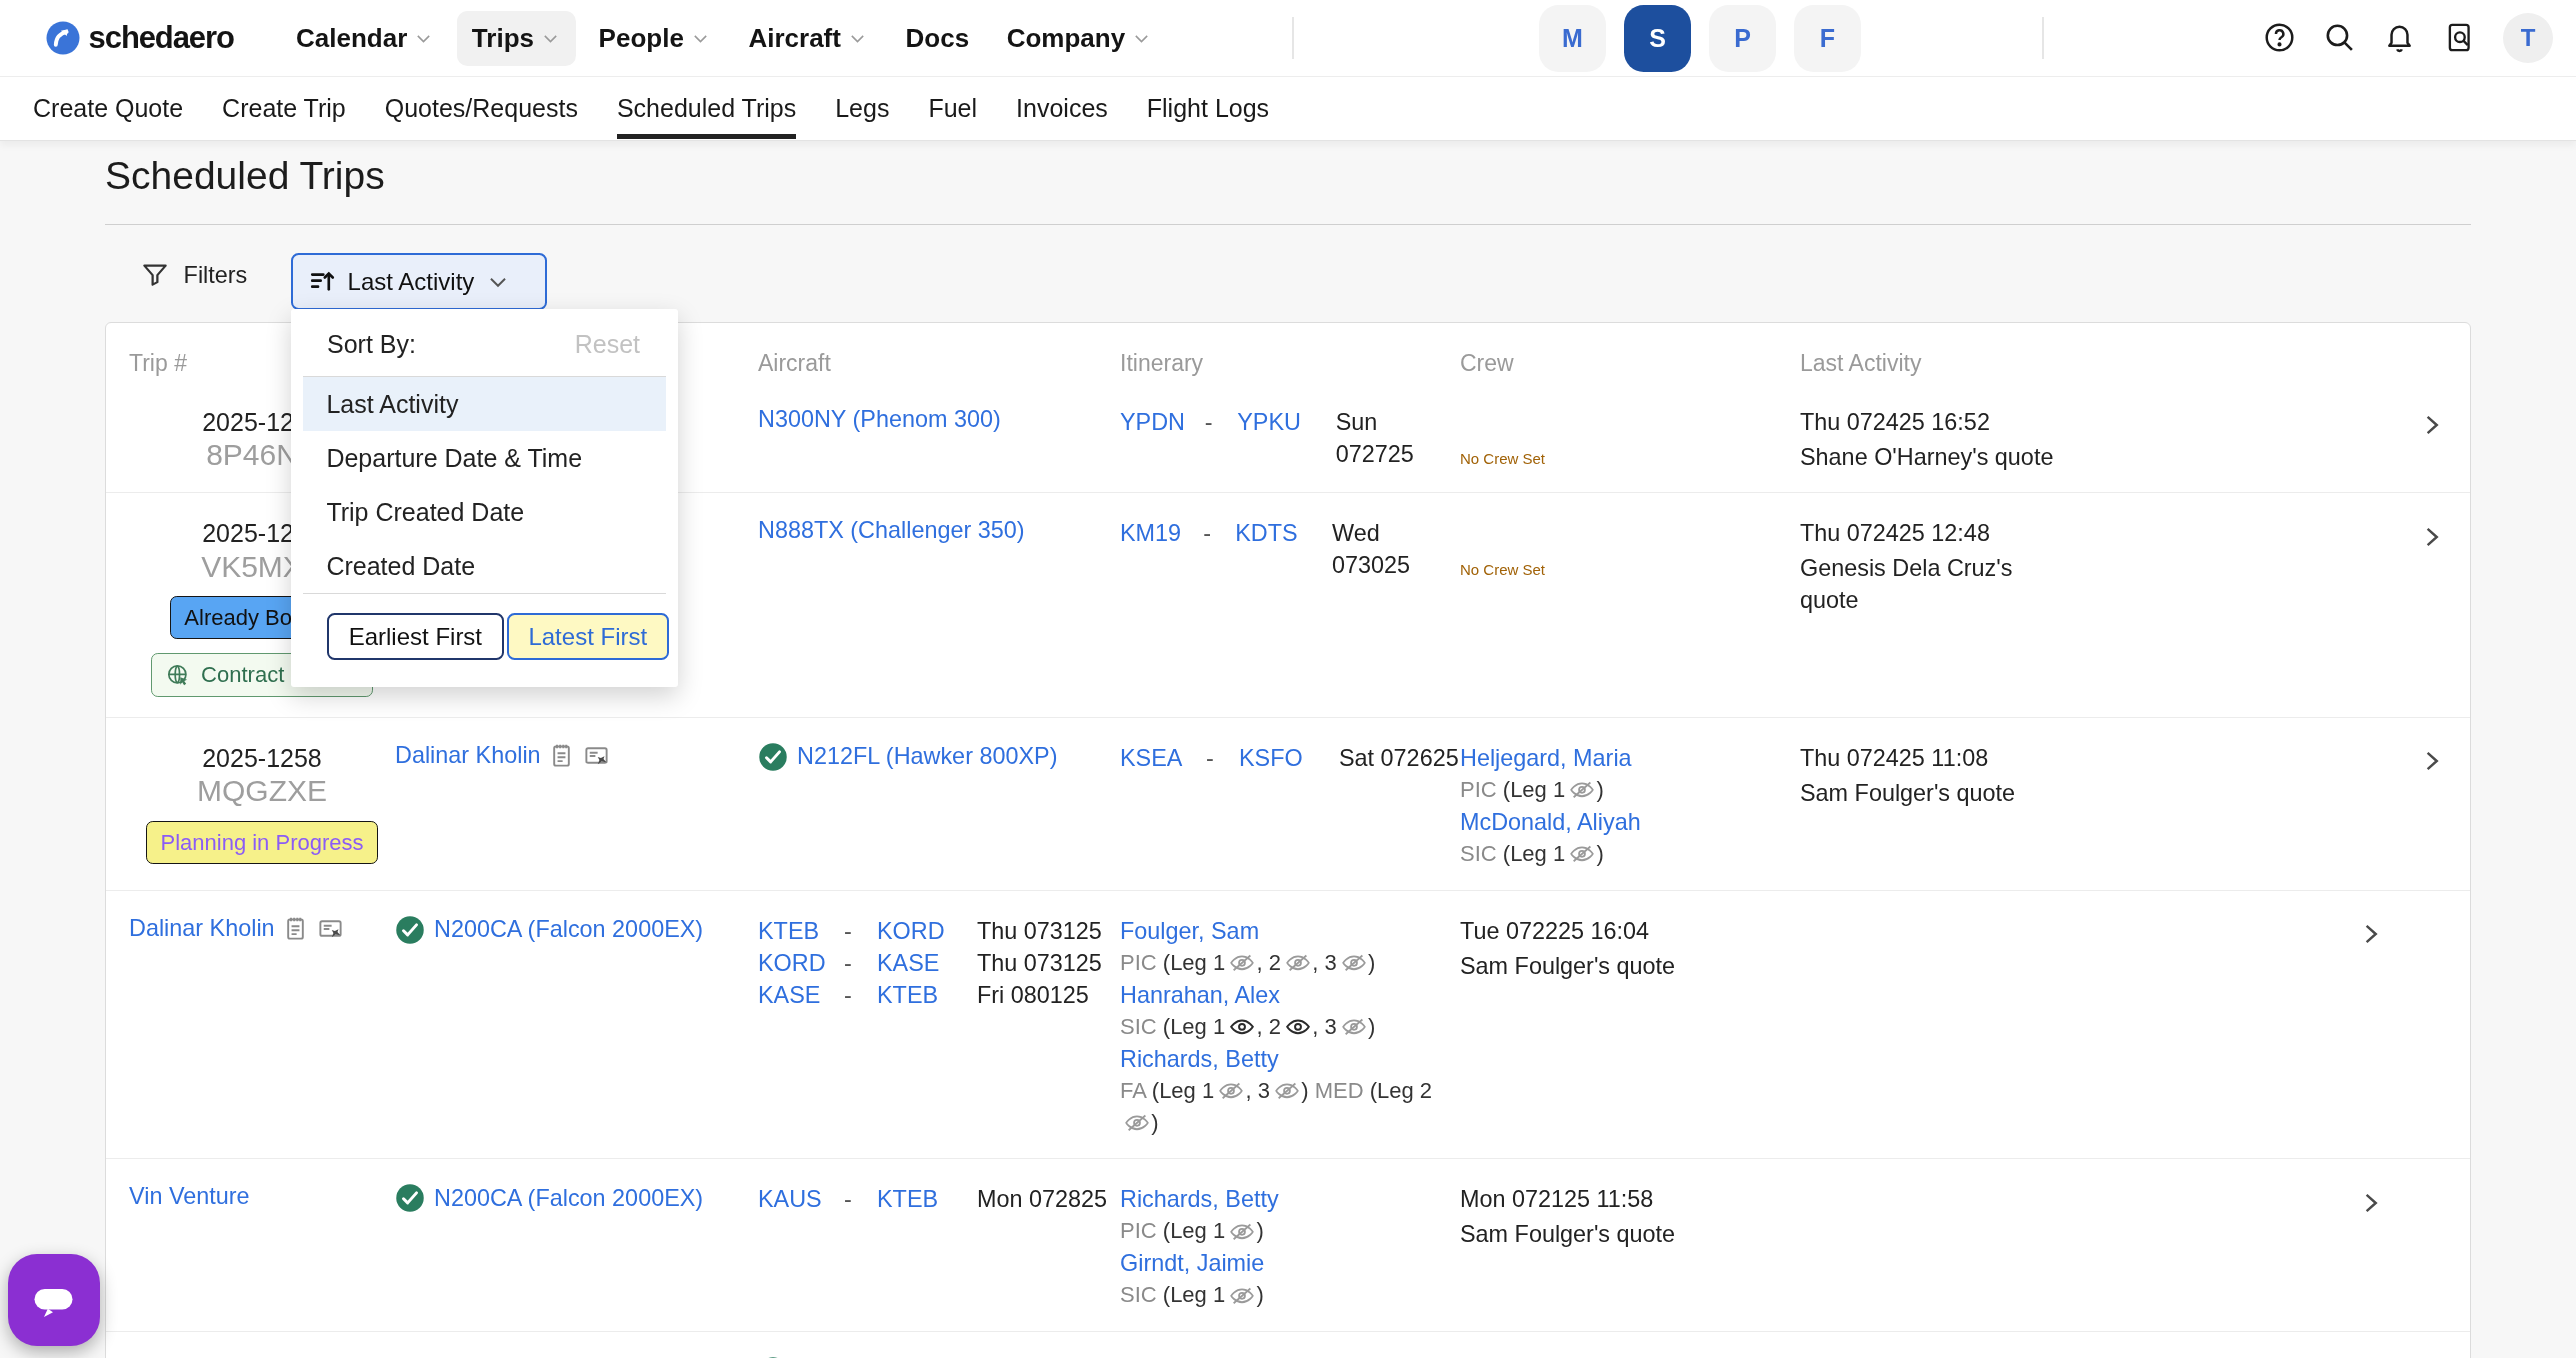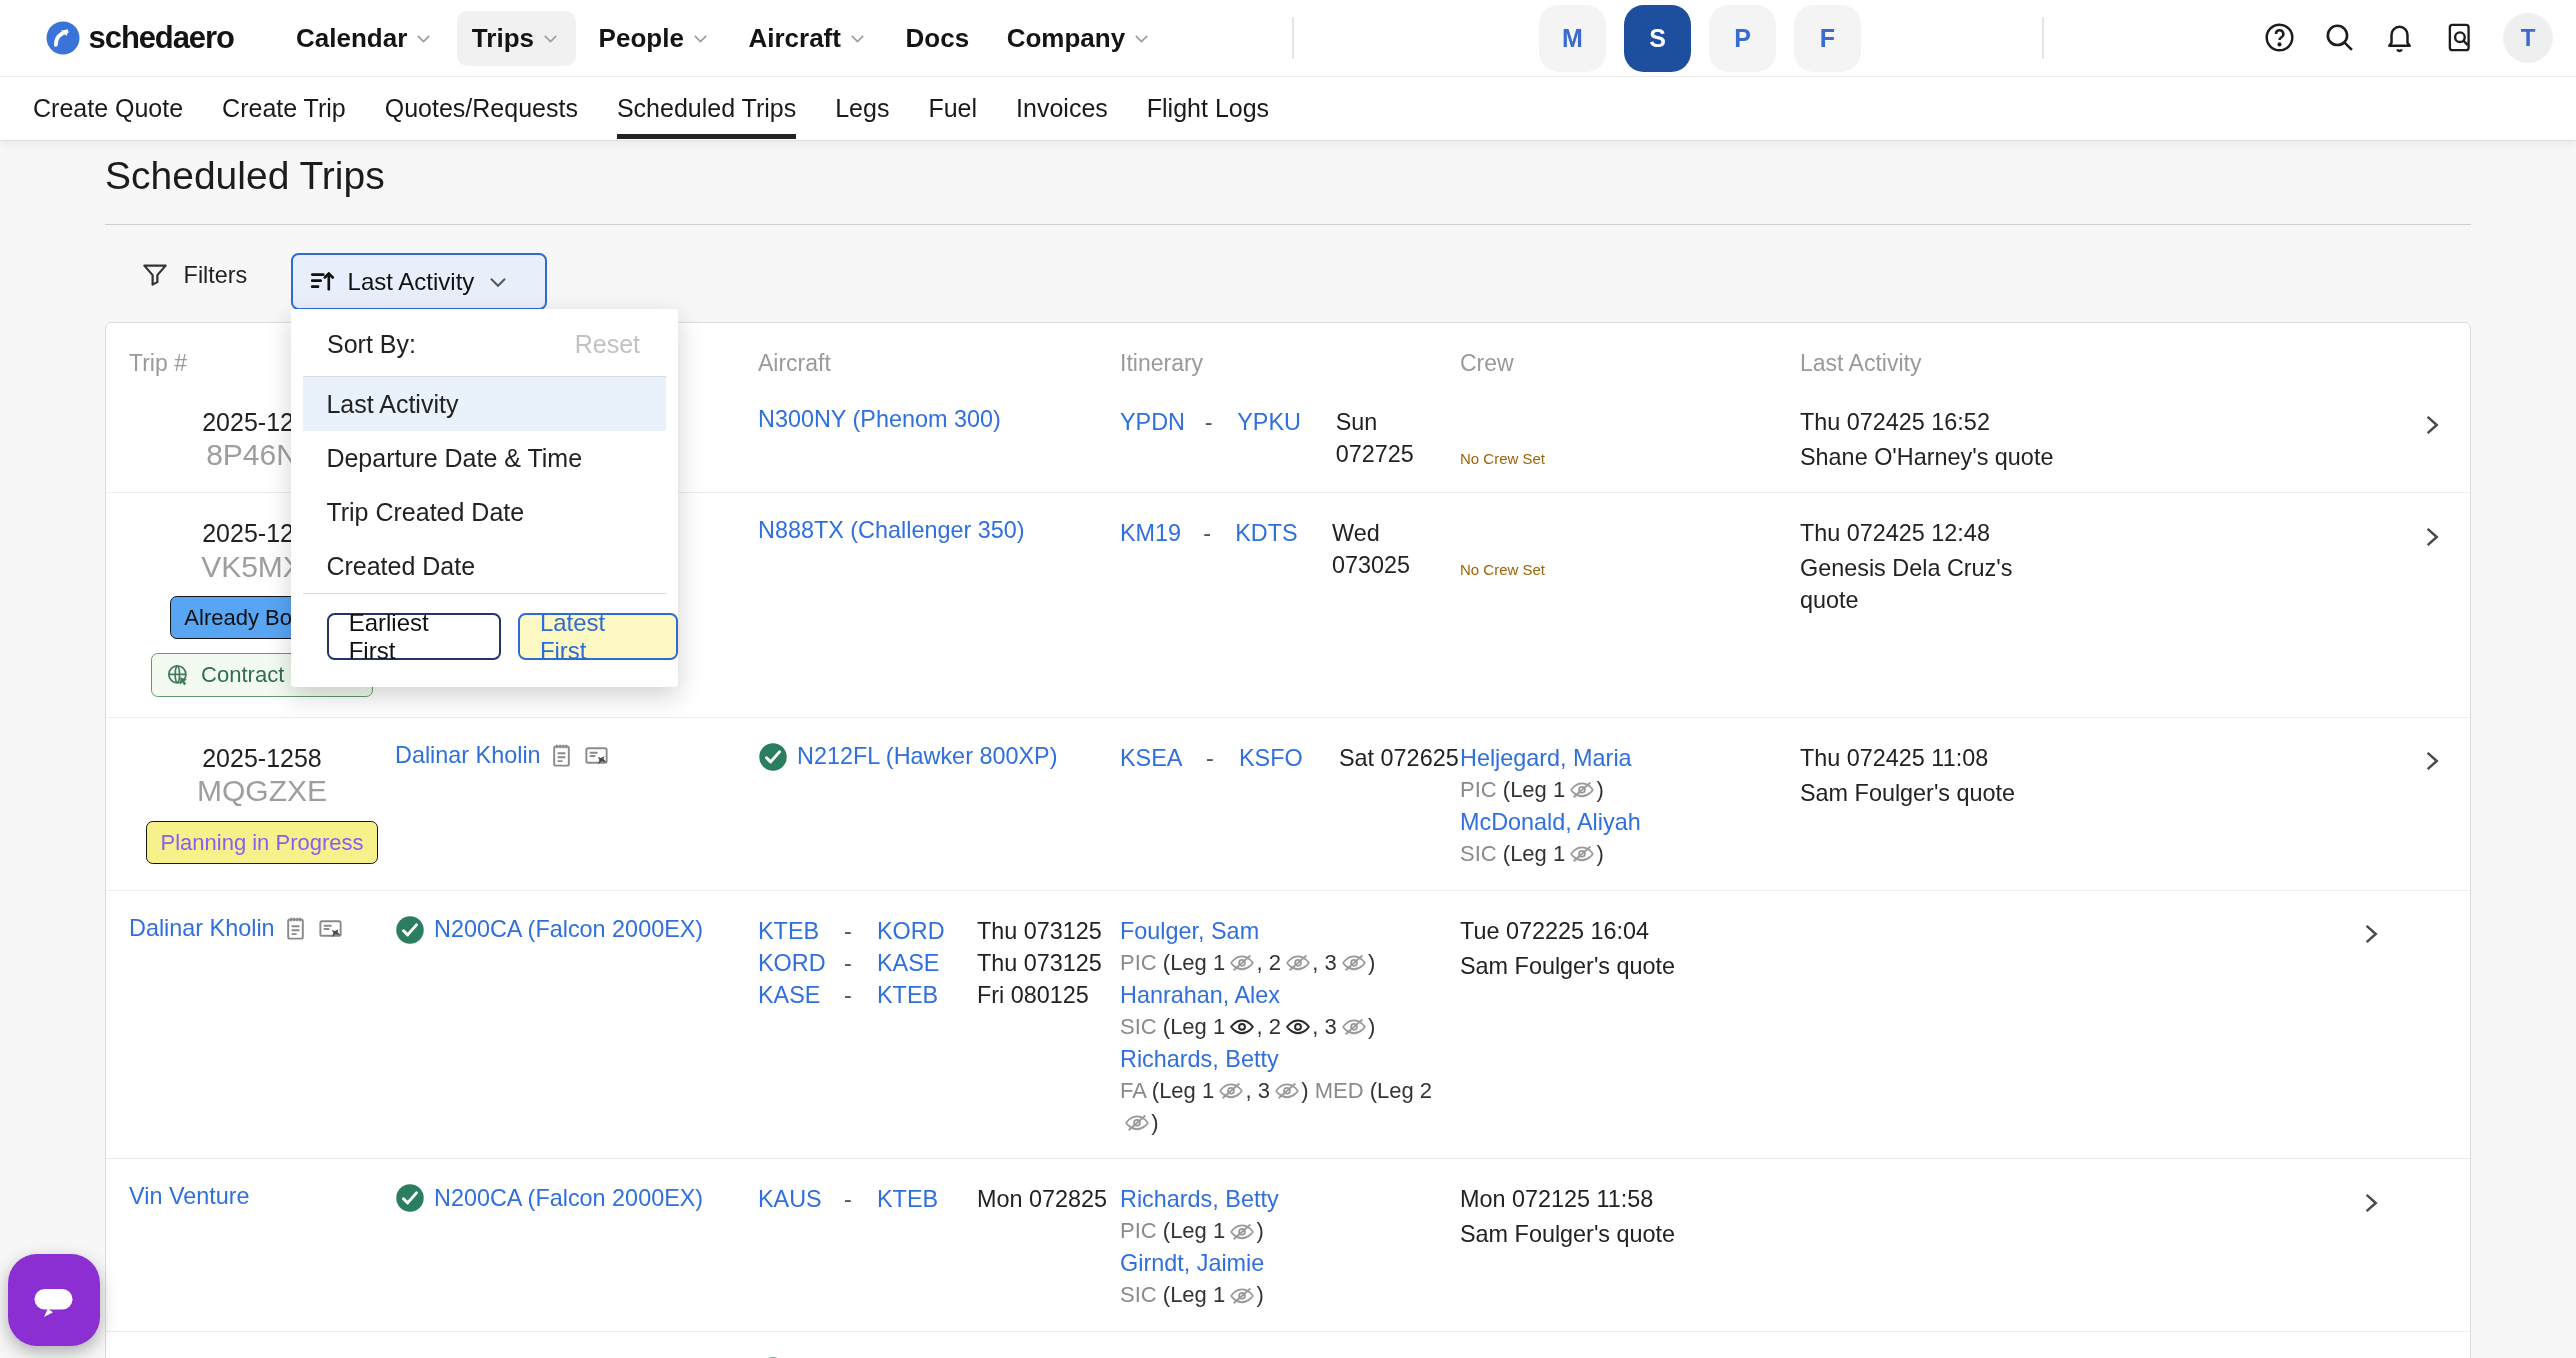--- a/index.html
+++ b/index.html
@@ -50,21 +50,21 @@
 
   
   .menu{position:absolute;left:291px;top:309px;width:387px;background:#fff;border-radius:3px;box-shadow:0 9px 26px rgba(0,0,0,0.18);z-index:50;padding-bottom:27px;}
   .menu-head{display:flex;justify-content:space-between;align-items:center;padding:21px 38px 16.6px 36px;}
   .menu-title{font-size:25px;color:#222;}
   .menu-reset{font-size:25px;color:#c2c2c2;cursor:pointer;}
   .menu-rule{border-top:1.5px solid #d9d9d9;margin:0 12px;}
   .menu-opts{padding:0;}
   .menu-opt{margin:0 12px;padding:0 0 0 23.4px;height:54px;line-height:54px;font-size:25px;color:#222;cursor:pointer;}
   .menu-opt.selected{background:#e9f1fa;}
-  .order-row{display:flex;gap:17px;padding:19.7px 0 0 36px;}
+  .order-row{display:flex;gap:3px;padding:19.7px 0 0 36px;}
   .order-btn{height:47px;box-sizing:border-box;display:flex;align-items:center;padding:0 19.7px;border-radius:7.6px;font-size:24px;cursor:pointer;background:#fff;border:2.3px solid #20366b;color:#111;}
   .order-btn.active{border:2.3px solid #2e6bd6;background:#fef9c3;color:#2e6bd6;}
 
   
   .card{position:absolute;left:105px;top:322px;width:2366px;box-sizing:border-box;background:#fff;border:1.5px solid #dcdcdc;border-radius:6px;z-index:10;height:1134px;overflow:hidden;}
   .tgrid{display:grid;grid-template-columns:266px 363px 362px 340px 340px 1fr 61px;align-items:start;}
   .thead{padding:27px 23px 4.5px 23px;}
   .thead .th{font-size:23px;color:#9a9a9a;}
   .trow{padding:24px 23px 19.7px 23px;}
   .trow + .trow{border-top:1.5px solid #ececec;}

